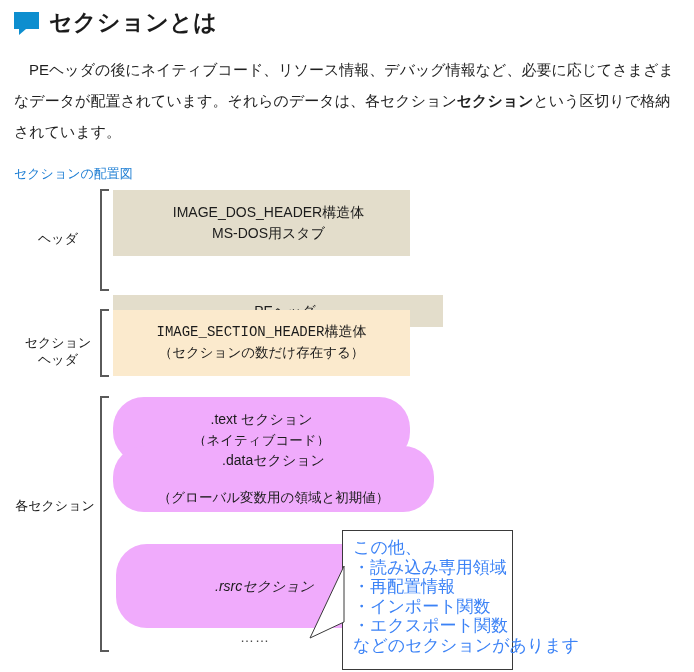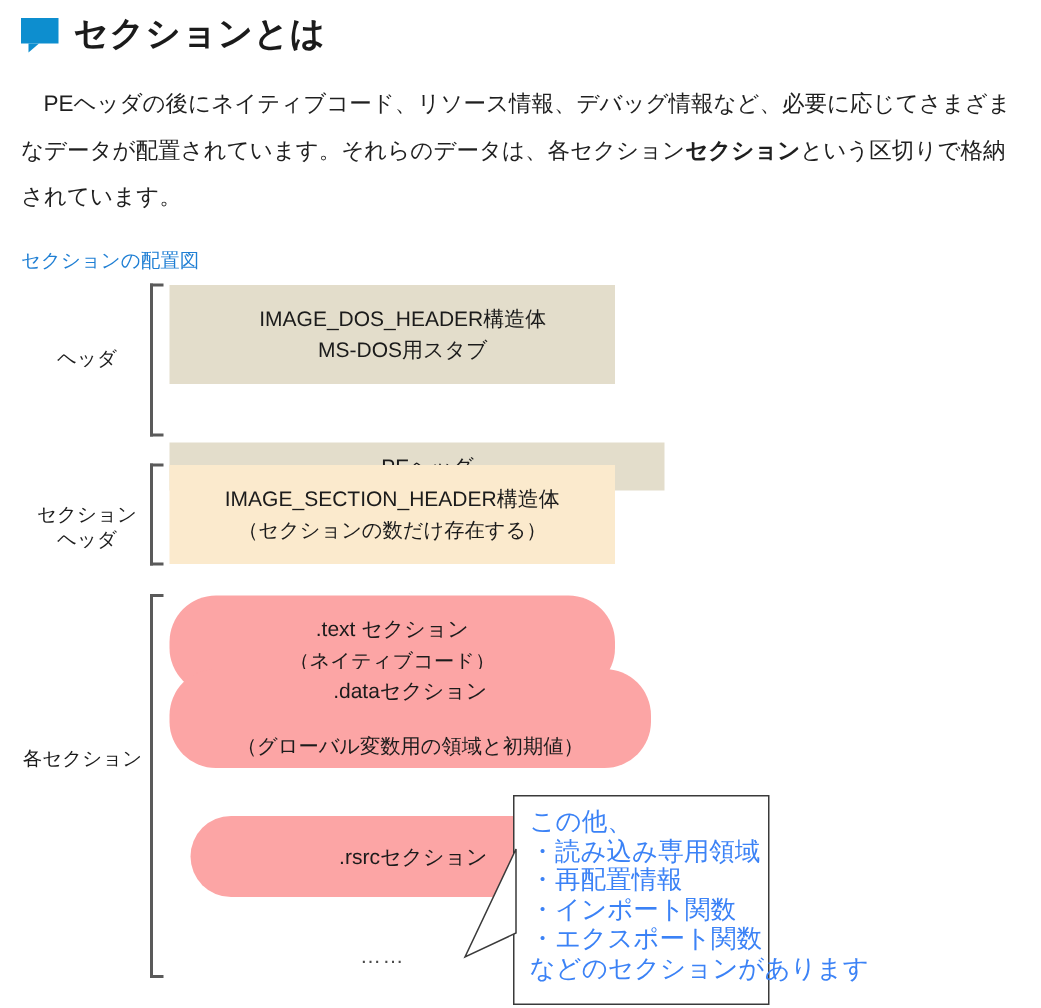--- a/index.html
+++ b/index.html
@@ -114,21 +114,21 @@
     align-items: center;
     justify-content: center;
     font-size: 14px;
     line-height: 21px;
     color: #1b1b1b;
     text-align: center;
   }
   .blk .l2 { font-size: 13.5px; }
   .beige { background: #e3ddcb; padding-left: 14px; }
   .peach { background: #fbeacd; }
-  .pink  { background: #fca5a5; border-radius: 31px; }
+  .pink  { background: #f0abfc; border-radius: 31px; }
 
   .dots {
     position: absolute;
     font-size: 14px;
     letter-spacing: 1px;
     color: #4a4a4a;
     line-height: 1;
   }
 
   
@@ -183,36 +183,36 @@
 
   <div class="blk beige" style="left: 113px; top: 190px; width: 297px; height: 66px;">
     <div>IMAGE_DOS_HEADER構造体</div>
     <div>MS-DOS用スタブ</div>
   </div>
 
   <div class="blk beige" style="left: 113px; top: 259px; width: 330px; height: 32px; margin-top: 36px;">
     <div>PEヘッダ</div>
   </div>
 
-  <div class="blk peach" style="left: 113px; top: 310px; width: 297px; height: 66px;">
+  <div class="blk peach" style="left: 113px; top: 310px; width: 297px; height: 66px; font-family: Liberation Mono, monospace;">
     <div>IMAGE_SECTION_HEADER構造体</div>
     <div class="l2">（セクションの数だけ存在する）</div>
   </div>
 
   <div class="blk pink" style="left: 113px; top: 397px; width: 297px; height: 66px;">
     <div>.text セクション</div>
     <div class="l2">（ネイティブコード）</div>
   </div>
 
   <div class="blk pink" style="left: 113px; top: 446px; width: 321px; height: 66px; gap: 16px;">
     <div>.dataセクション</div>
     <div class="l2">（グローバル変数用の領域と初期値）</div>
   </div>
 
-  <div class="blk pink" style="left: 127px; top: 544px; width: 297px; height: 54px;">
+  <div class="blk pink" style="left: 116px; top: 544px; width: 297px; height: 84px; font-style: italic;">
     <div>.rsrcセクション</div>
   </div>
 
   <div class="dots" style="left: 240px; top: 630px;">……</div>
 
   <svg class="callout-tail-svg" style="left: 298px; top: 560px;" width="60" height="95">
     <polygon points="46,6 12,78 46,62" fill="#ffffff" stroke="#3a3a3a" stroke-width="1"></polygon>
   </svg>
 
   <div class="callout" style="left: 342px; top: 530px; width: 171px; height: 140px;">

